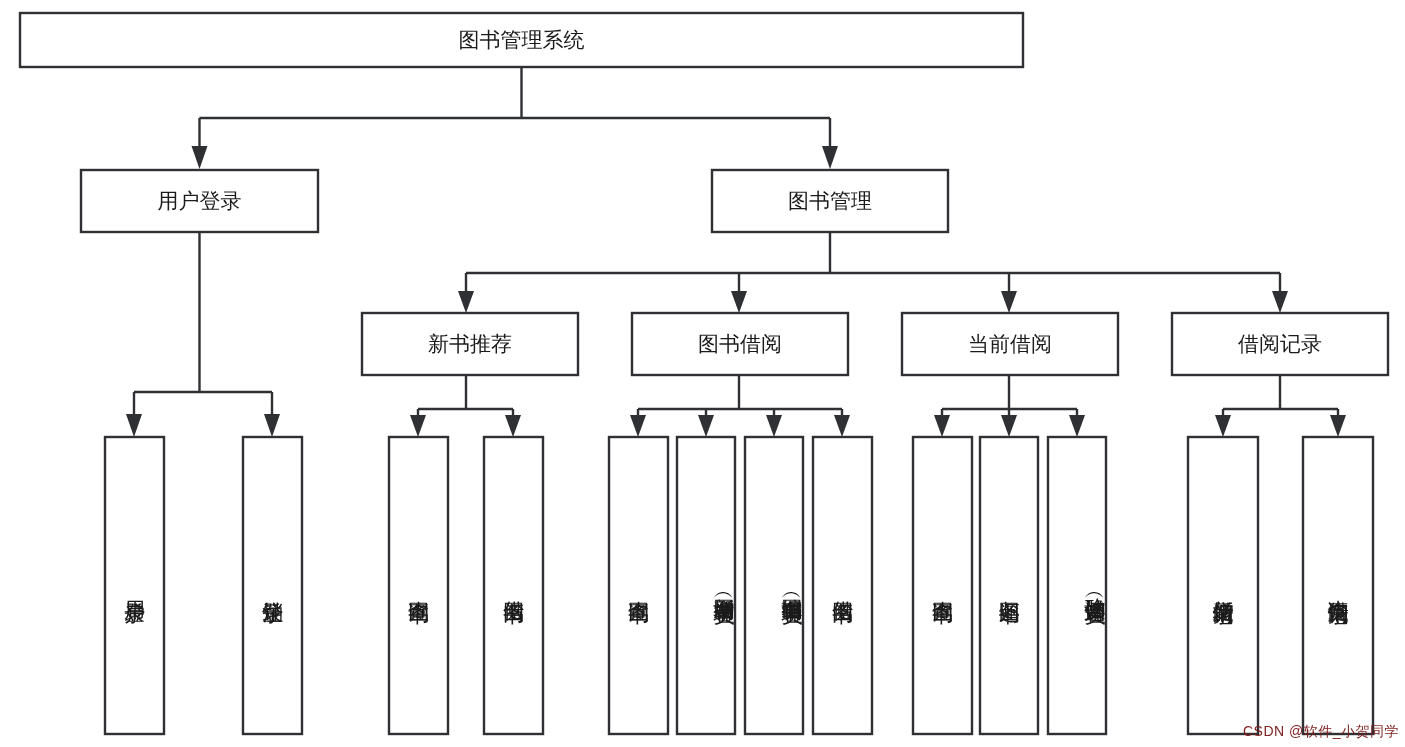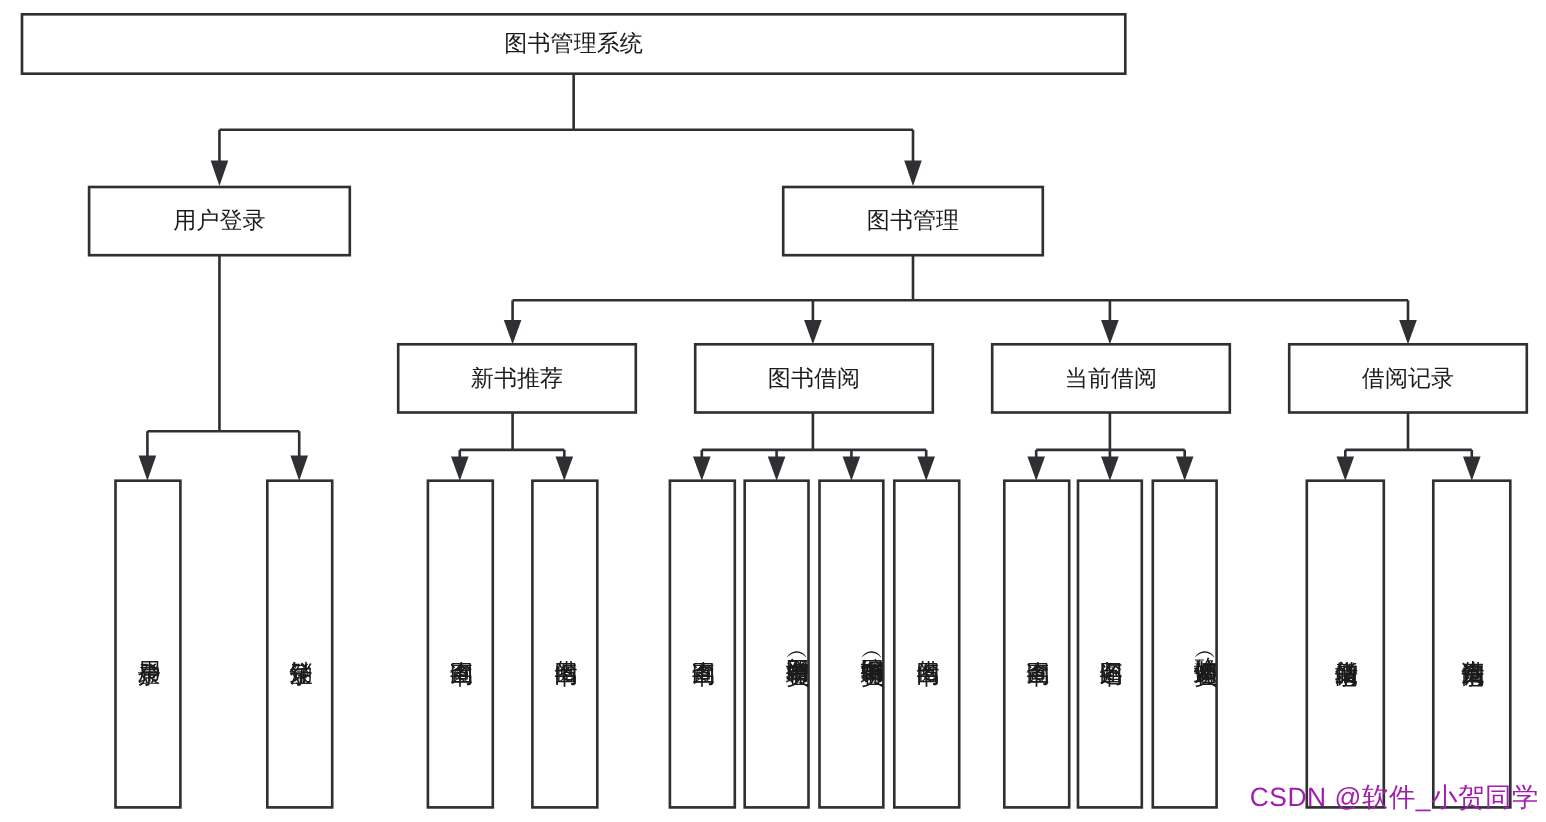--- a/index.html
+++ b/index.html
@@ -61,22 +61,22 @@
     align-items: center;
     justify-content: center;
     text-align: center;
     pointer-events: none;
   }
   .watermark {
     position: absolute;
     right: 6px;
     bottom: 6px;
     font-family: "Liberation Sans", "DejaVu Sans", sans-serif;
-    font-size: 24px;
-    color: #a21caf;
+    font-size: 14px;
+    color: #7f1d1d;
     letter-spacing: 0.5px;
     white-space: nowrap;
   }
 </style>
 </head>
 <body>
 
 <div id="diagram-root">
 
   <svg id="flow" viewBox="0 0 1405 747">

